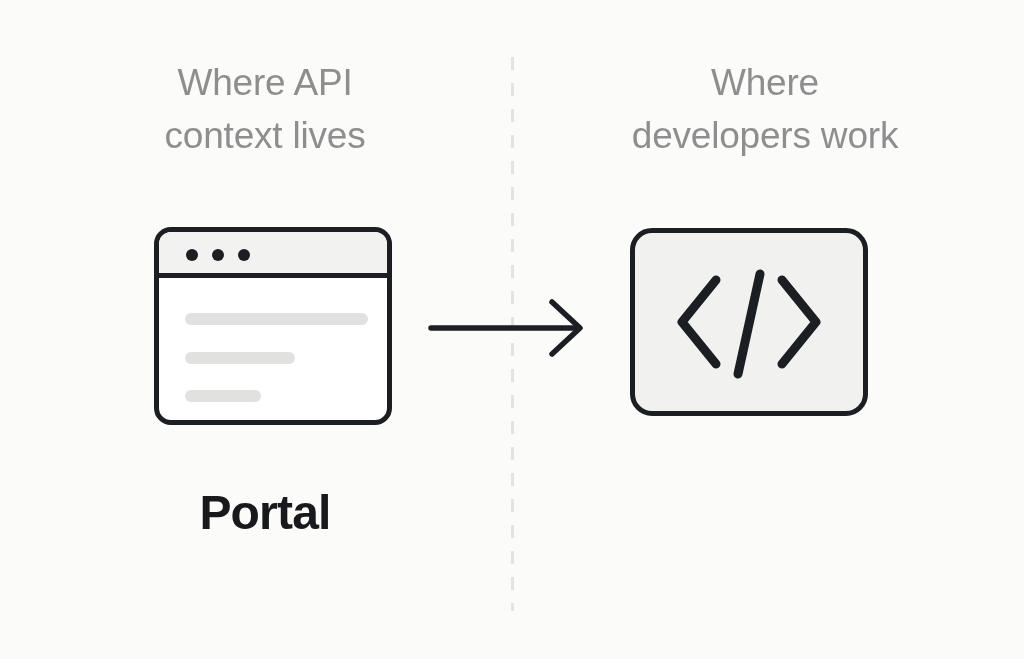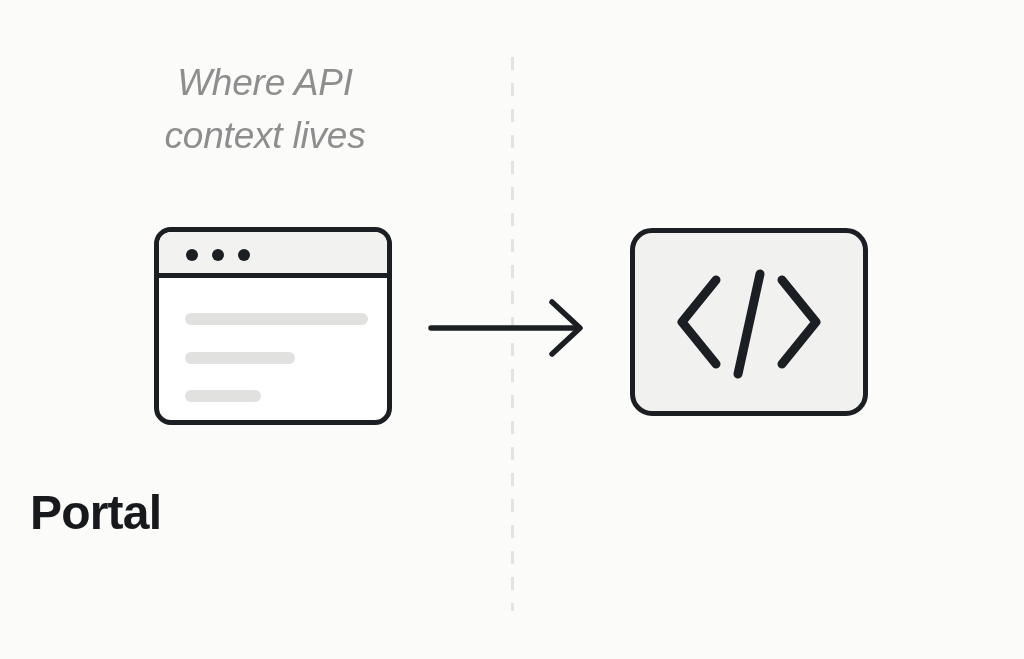--- a/index.html
+++ b/index.html
@@ -51,29 +51,28 @@
     top: 56px;
     left: 0;
     width: 100%;
     text-align: center;
     color: #8e8e8e;
     font-size: 37px;
     line-height: 53px;
     font-weight: 400;
     letter-spacing: -0.2px;
     white-space: pre-line;
-    font-style: italic;
   }
 
   .label {
     position: absolute;
     top: 484px;
     left: 0;
     width: 100%;
-    text-align: left;
+    text-align: center;
     color: #17191c;
     font-size: 48px;
     line-height: 58px;
     font-weight: 700;
     letter-spacing: -0.8px;
   }
 
   
   .portal-icon {
     position: absolute;
@@ -185,20 +184,22 @@
 
   <div class="arrow">
     <svg width="170" height="72" viewBox="0 0 170 72" fill="none" aria-hidden="true">
       <path d="M7 36 H152" stroke="#1b1e23" stroke-width="5.5" stroke-linecap="round"></path>
       <path d="M128 10 L156 36 L128 62" stroke="#1b1e23" stroke-width="5.5" stroke-linecap="round" stroke-linejoin="round" fill="none"></path>
     </svg>
   </div>
 
   <div class="col col-right">
 
+    <div class="caption">Where
+developers work</div>
 
     <div class="ide-icon">
       <div class="ide-frame"></div>
       <svg class="ide-glyph" width="238" height="188" viewBox="0 0 238 188" fill="none" aria-hidden="true">
         <path d="M86 52 L52 94 L86 136" stroke="#1b1e23" stroke-width="9" stroke-linecap="round" stroke-linejoin="round" fill="none"></path>
         <path d="M130 46 L108 146" stroke="#1b1e23" stroke-width="9" stroke-linecap="round" fill="none"></path>
         <path d="M152 52 L186 94 L152 136" stroke="#1b1e23" stroke-width="9" stroke-linecap="round" stroke-linejoin="round" fill="none"></path>
       </svg>
     </div>
 

